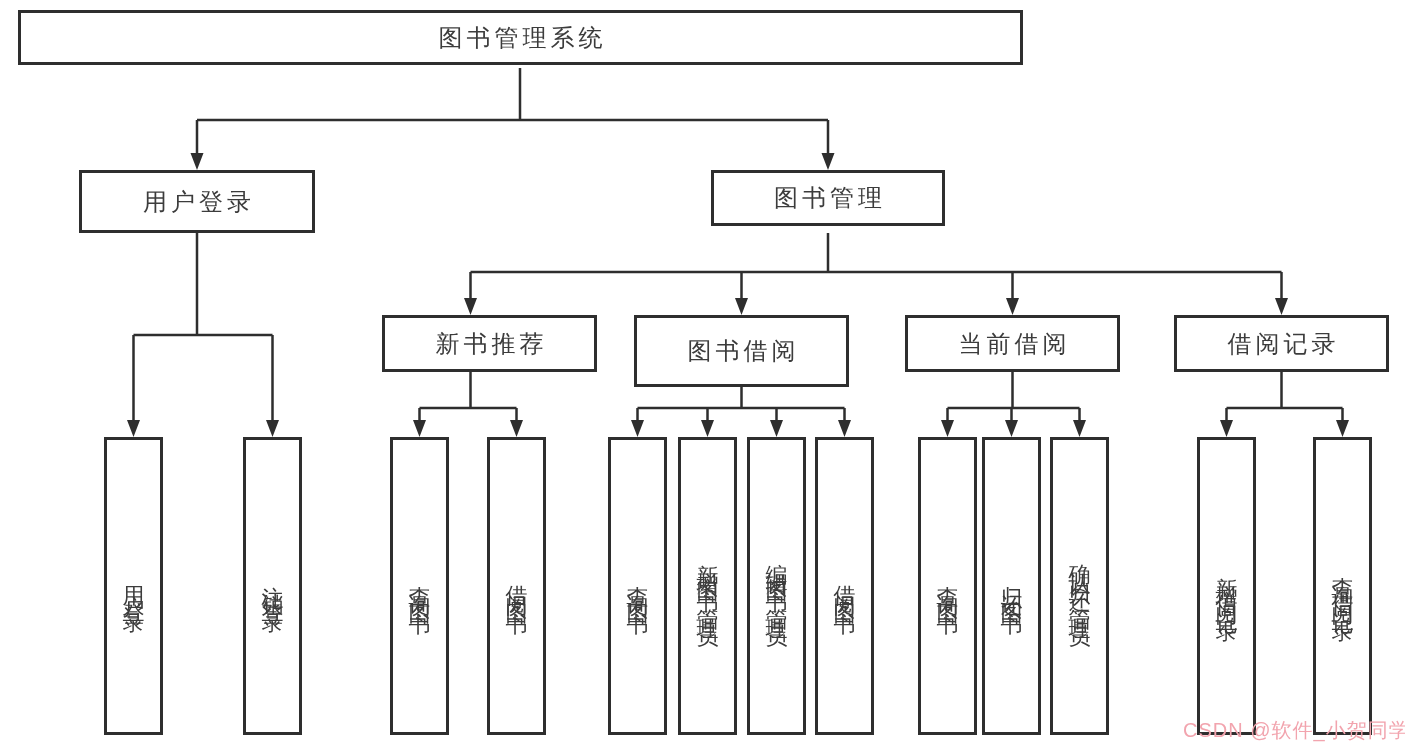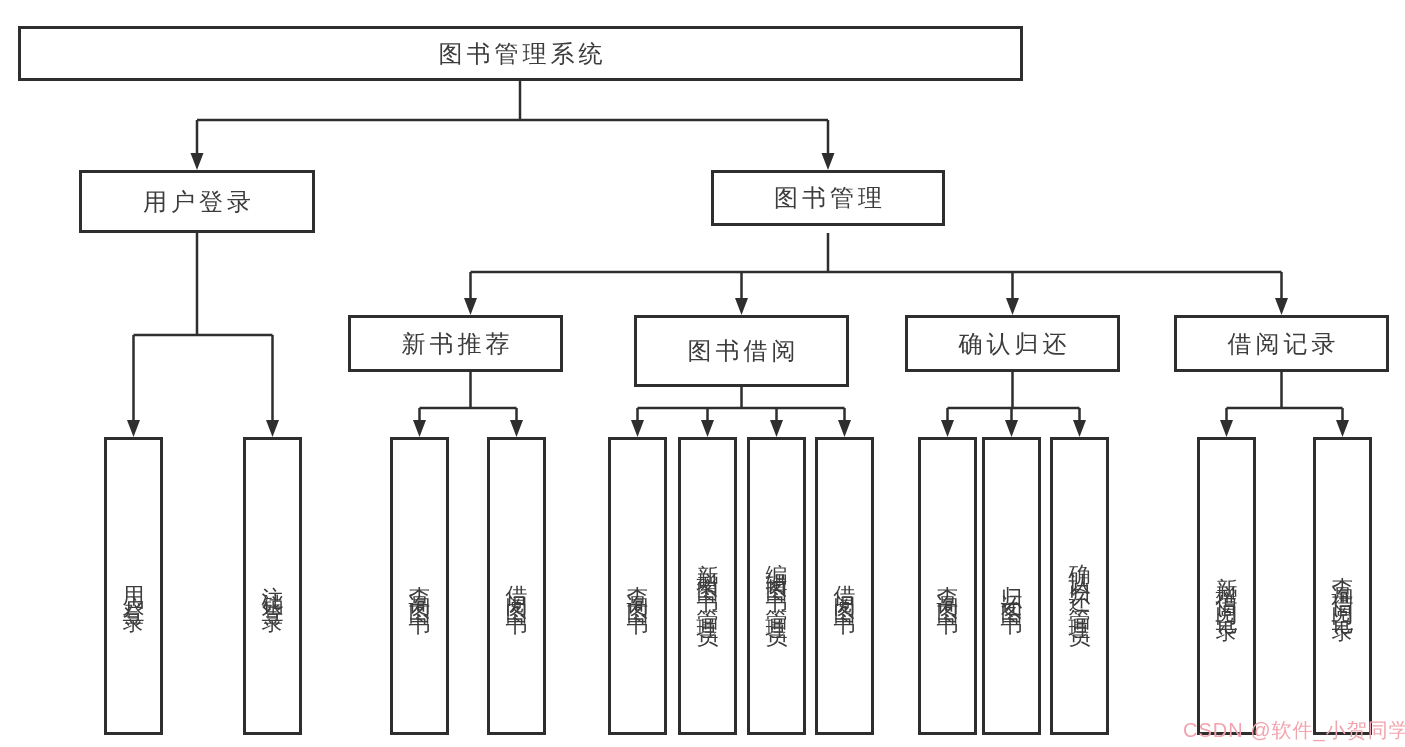--- a/index.html
+++ b/index.html
@@ -69,39 +69,39 @@
       M701 420 L714 420 L707.5 437 Z
       M770 420 L783 420 L776.5 437 Z
       M838 420 L851 420 L844.5 437 Z
       M941 420 L954 420 L947.5 437 Z
       M1005 420 L1018 420 L1011.5 437 Z
       M1073 420 L1086 420 L1079.5 437 Z
       M1220 420 L1233 420 L1226.5 437 Z
       M1336 420 L1349 420 L1342.5 437 Z"></path>
   </svg>
 
-  <div class="box" style="left:18px;top:26px;width:1005px;height:55px">
+  <div class="box" style="left:18px;top:10px;width:1005px;height:55px">
     <span class="hlabel">图书管理系统</span>
   </div>
 
   <div class="box" style="left:79px;top:170px;width:236px;height:63px">
     <span class="hlabel">用户登录</span>
   </div>
   <div class="box" style="left:711px;top:170px;width:234px;height:56px">
     <span class="hlabel">图书管理</span>
   </div>
 
-  <div class="box" style="left:348px;top:315px;width:215px;height:57px">
+  <div class="box" style="left:382px;top:315px;width:215px;height:57px">
     <span class="hlabel">新书推荐</span>
   </div>
   <div class="box" style="left:634px;top:315px;width:215px;height:72px">
     <span class="hlabel">图书借阅</span>
   </div>
   <div class="box" style="left:905px;top:315px;width:215px;height:57px">
-    <span class="hlabel">确认归还</span>
+    <span class="hlabel">当前借阅</span>
   </div>
   <div class="box" style="left:1174px;top:315px;width:215px;height:57px">
     <span class="hlabel">借阅记录</span>
   </div>
 
   <div class="box leaf" style="left:104px;top:437px;width:59px;height:298px">
     <span class="vlabel">用户登录</span>
   </div>
   <div class="box leaf" style="left:243px;top:437px;width:59px;height:298px">
     <span class="vlabel">注销登录</span>

